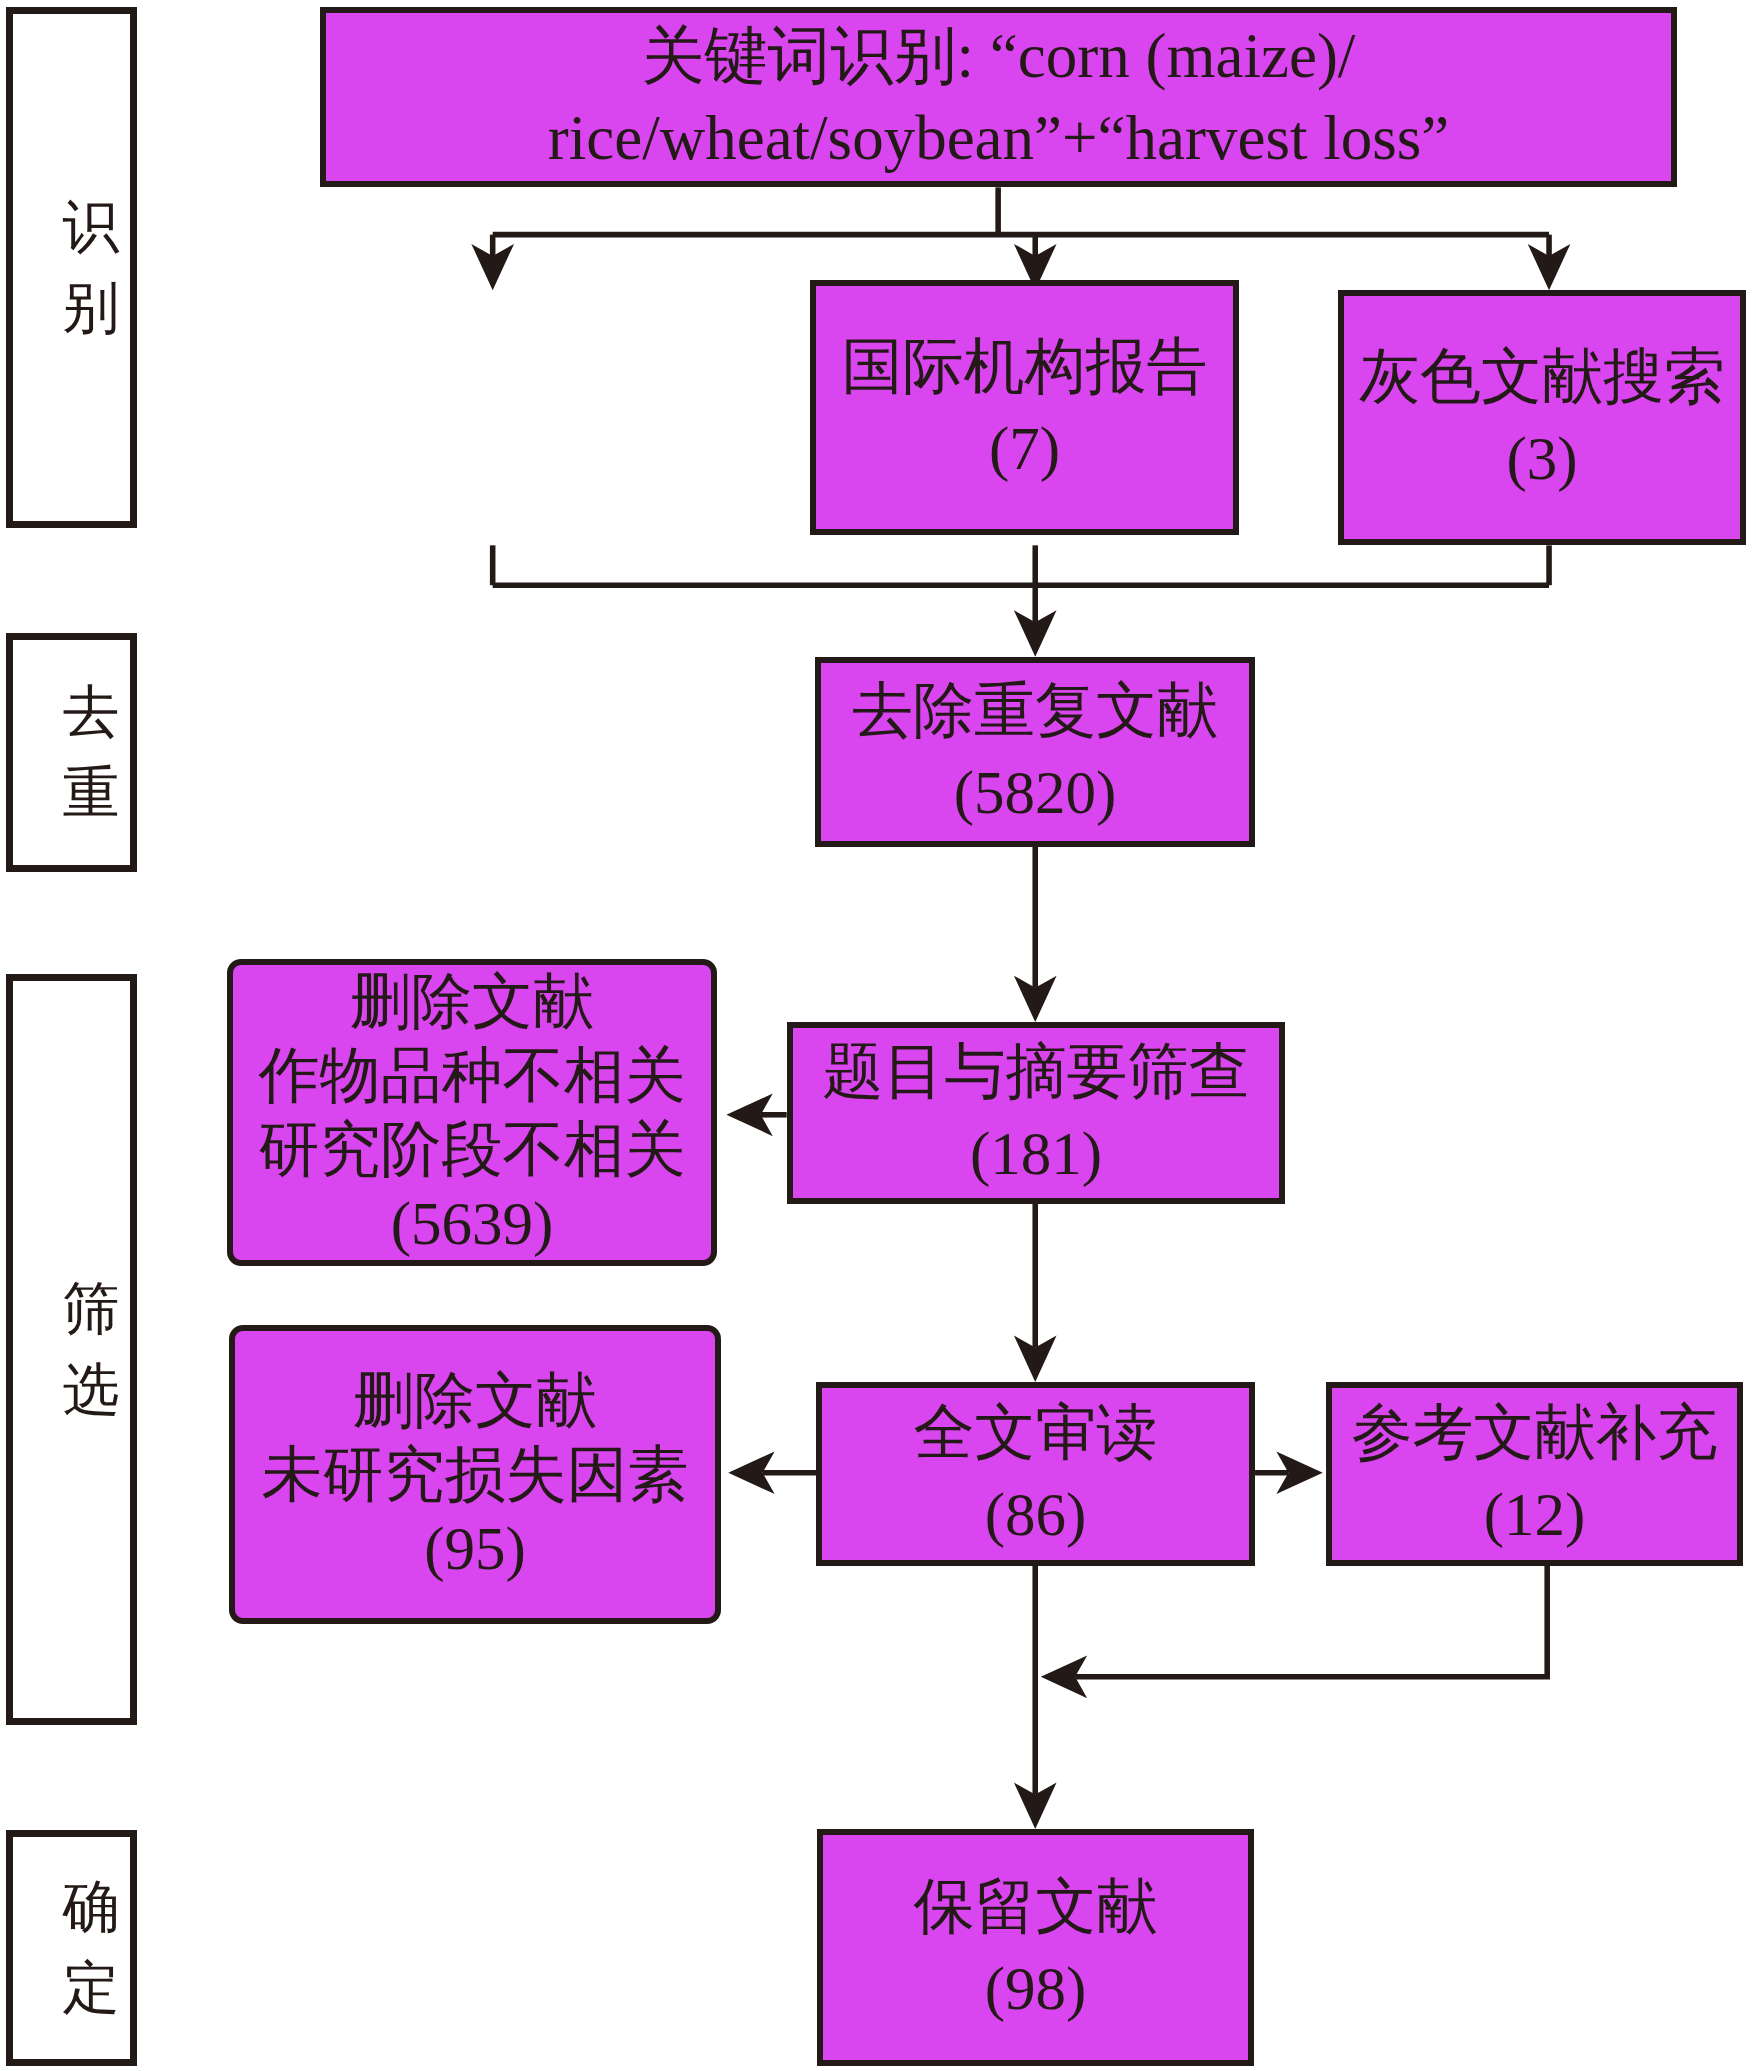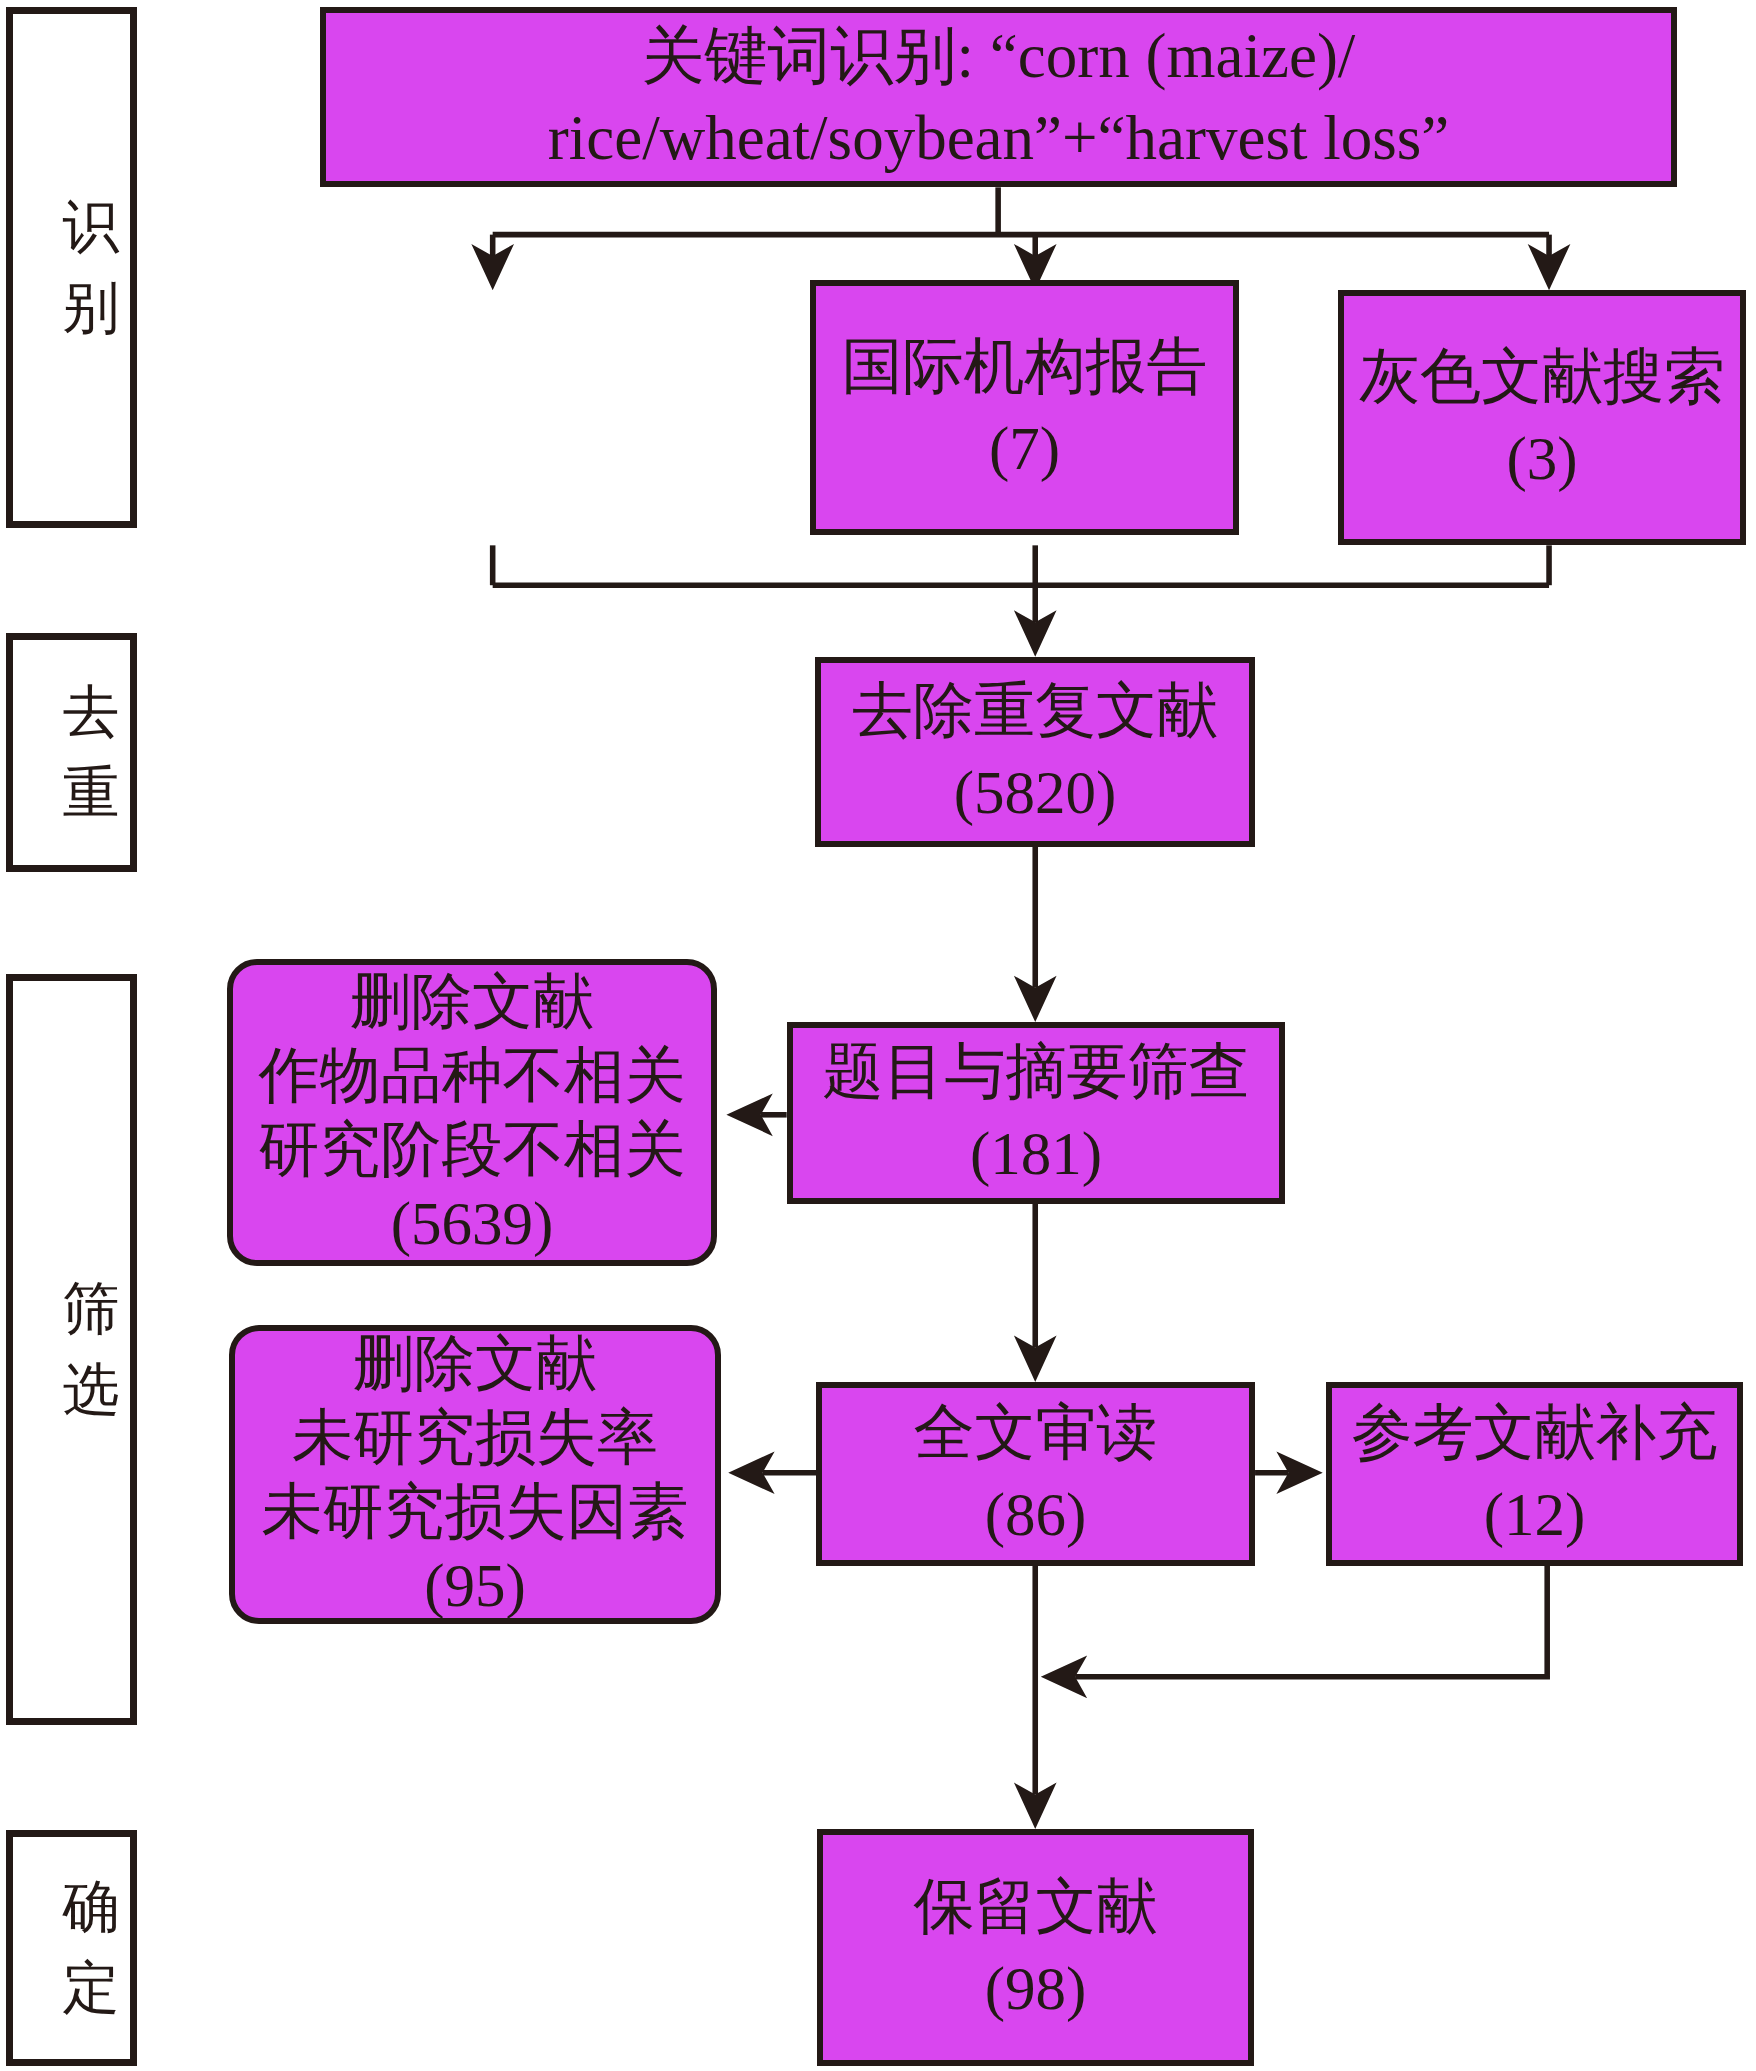--- a/index.html
+++ b/index.html
@@ -18,21 +18,21 @@
     background:#d946ef;
     display:flex;
     flex-direction:column;
     justify-content:center;
     align-items:center;
     text-align:center;
     font-size:61px;
     line-height:82px;
     z-index:2;
   }
-  .node.rounded{border-radius:30px;line-height:74px;}
+  .node.rounded{border-radius:14px;line-height:74px;}
   .node.kw{font-size:63px;}
   .stage{
     position:absolute;
     box-sizing:border-box;
     border:7.4px solid var(--ink,#231916);
     background:#ffffff;
     display:flex;
     justify-content:center;
     align-items:center;
     z-index:2;
@@ -132,21 +132,20 @@
     <span>研究阶段不相关</span>
     <span>(5639)</span>
   </div>
   <div class="node" style="left:787px;top:1022px;width:498px;height:182px;">
     <span>题目与摘要筛查</span>
     <span>(181)</span>
   </div>
 
   <div class="node rounded" style="left:229px;top:1325px;width:492px;height:299px;">
     <span>删除文献</span>
-    <span>未研究损失率</span>
     <span>未研究损失因素</span>
     <span>(95)</span>
   </div>
   <div class="node" style="left:816px;top:1382px;width:439px;height:184px;">
     <span>全文审读</span>
     <span>(86)</span>
   </div>
   <div class="node" style="left:1326px;top:1382px;width:417px;height:184px;">
     <span>参考文献补充</span>
     <span>(12)</span>

